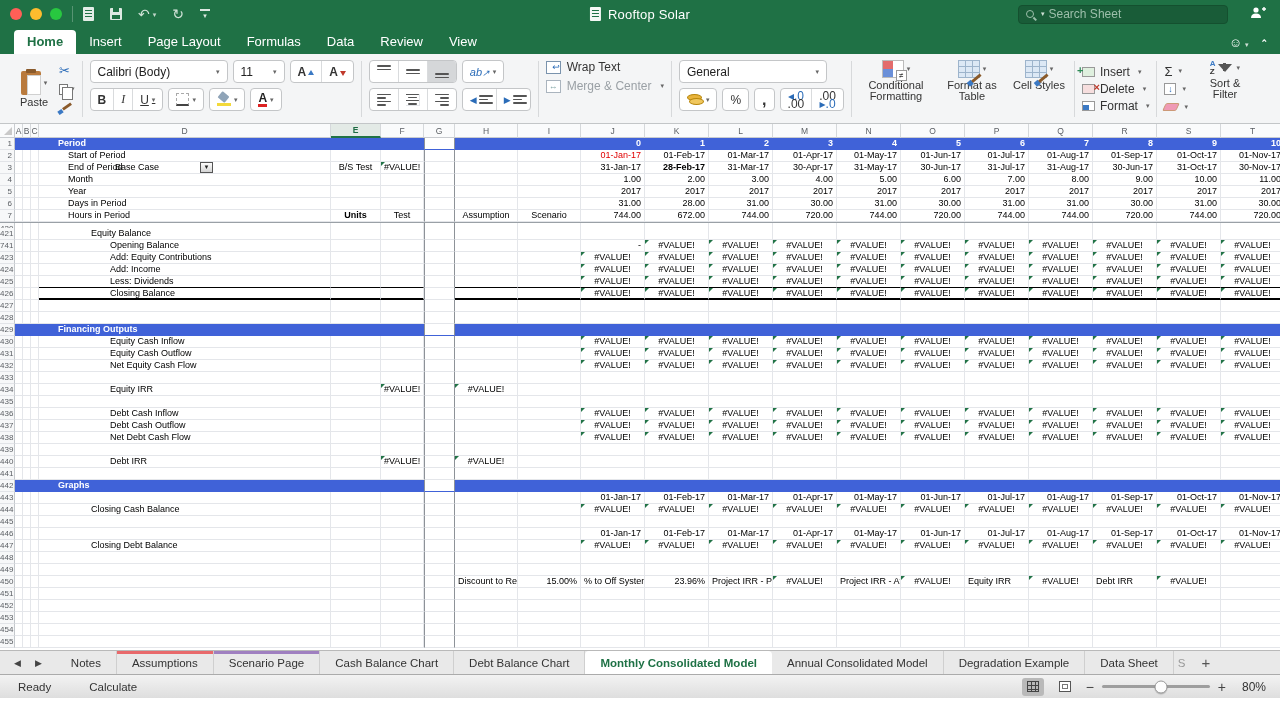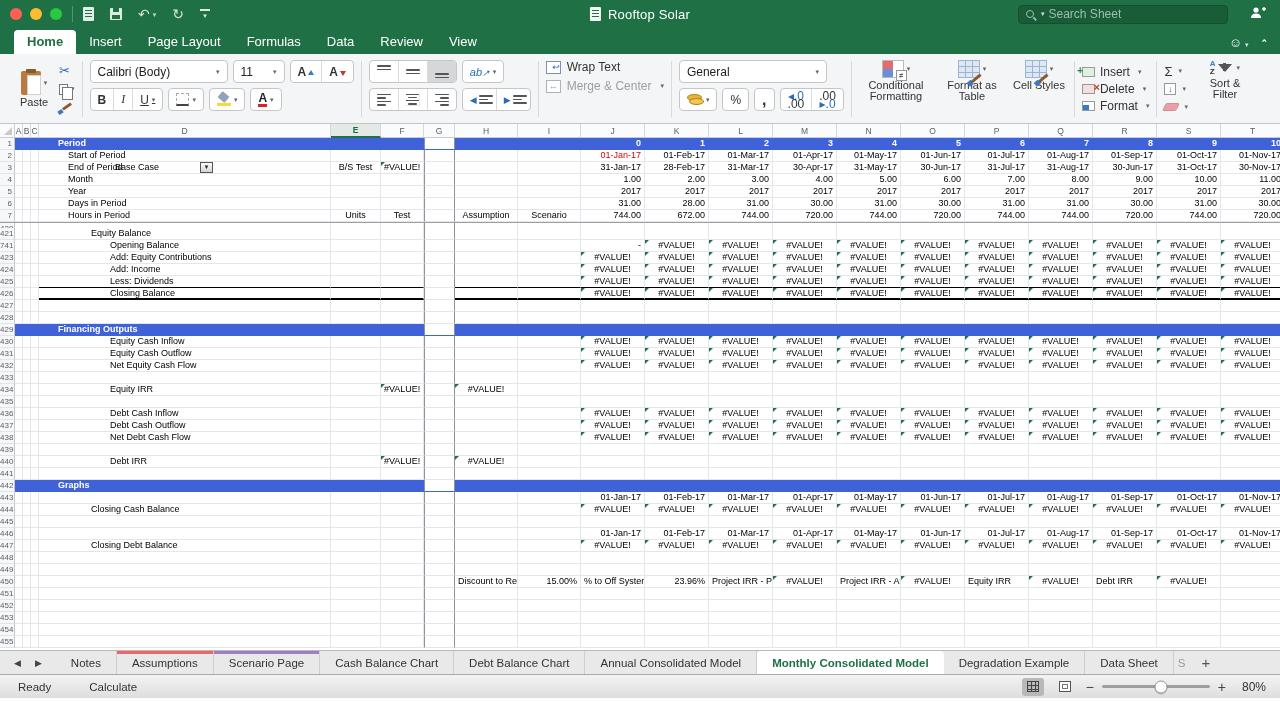--- a/index.html
+++ b/index.html
@@ -617,21 +617,21 @@
         <div class="c" style="width: 8px;"></div>
         <div class="c" style="width: 8px;"></div>
         <div class="c" style="width: 8px;"></div>
         <div class="c" style="width: 292px; padding-left: 29px;"><span>End of Period</span><span class="ddtext">Base Case</span><span class="ddbtn">▼</span></div>
         <div class="c a-c" style="width: 50px;"><span>B/S Test</span></div>
         <div class="c a-c" style="width: 43px;"><span class="tri"></span><span>#VALUE!</span></div>
         <div class="c gcol" style="width: 31px;"></div>
         <div class="c" style="width: 63px;"></div>
         <div class="c" style="width: 63px;"></div>
         <div class="c a-r" style="width: 64px;"><span>31-Jan-17</span></div>
-        <div class="c a-r" style="width: 64px;"><span>28-Feb-17</span></div>
+        <div class="c a-r" style="width: 64px; font-weight: bold;"><span>28-Feb-17</span></div>
         <div class="c a-r" style="width: 64px;"><span>31-Mar-17</span></div>
         <div class="c a-r" style="width: 64px;"><span>30-Apr-17</span></div>
         <div class="c a-r" style="width: 64px;"><span>31-May-17</span></div>
         <div class="c a-r" style="width: 64px;"><span>30-Jun-17</span></div>
         <div class="c a-r" style="width: 64px;"><span>31-Jul-17</span></div>
         <div class="c a-r" style="width: 64px;"><span>31-Aug-17</span></div>
         <div class="c a-r" style="width: 64px;"><span>30-Jun-17</span></div>
         <div class="c a-r" style="width: 64px;"><span>31-Oct-17</span></div>
         <div class="c a-r" style="width: 64px;"><span>30-Nov-17</span></div>
       </div>
@@ -703,21 +703,21 @@
         <div class="c a-r" style="width: 64px;"><span>30.00</span></div>
         <div class="c a-r" style="width: 64px;"><span>31.00</span></div>
         <div class="c a-r" style="width: 64px;"><span>30.00</span></div>
       </div>
       <div class="grow">
         <div class="gut">7</div>
         <div class="c" style="width: 8px;"></div>
         <div class="c" style="width: 8px;"></div>
         <div class="c" style="width: 8px;"></div>
         <div class="c" style="width: 292px; padding-left: 29px;"><span>Hours in Period</span></div>
-        <div class="c a-c" style="width: 50px;"><span>Units</span></div>
+        <div class="c a-c" style="width: 50px; font-weight: bold;"><span>Units</span></div>
         <div class="c a-c" style="width: 43px;"><span>Test</span></div>
         <div class="c gcol" style="width: 31px;"></div>
         <div class="c a-c" style="width: 63px;"><span>Assumption</span></div>
         <div class="c a-c" style="width: 63px;"><span>Scenario</span></div>
         <div class="c a-r" style="width: 64px;"><span>744.00</span></div>
         <div class="c a-r" style="width: 64px;"><span>672.00</span></div>
         <div class="c a-r" style="width: 64px;"><span>744.00</span></div>
         <div class="c a-r" style="width: 64px;"><span>720.00</span></div>
         <div class="c a-r" style="width: 64px;"><span>744.00</span></div>
         <div class="c a-r" style="width: 64px;"><span>720.00</span></div>
@@ -1574,25 +1574,25 @@
         <div class="stab">
           <span class="accent" style="background: rgb(159, 127, 192);"></span>
           <span>Scenario Page</span>
         </div>
         <div class="stab">
           <span>Cash Balance Chart</span>
         </div>
         <div class="stab">
           <span>Debt Balance Chart</span>
         </div>
+        <div class="stab active">
+          <span>Monthly Consolidated Model</span>
+        </div>
         <div class="stab">
           <span>Annual Consolidated Model</span>
-        </div>
-        <div class="stab active">
-          <span>Monthly Consolidated Model</span>
         </div>
         <div class="stab">
           <span>Degradation Example</span>
         </div>
         <div class="stab">
           <span>Data Sheet</span>
         </div>
         <div class="stab clip">
           <span>S</span>
         </div>

